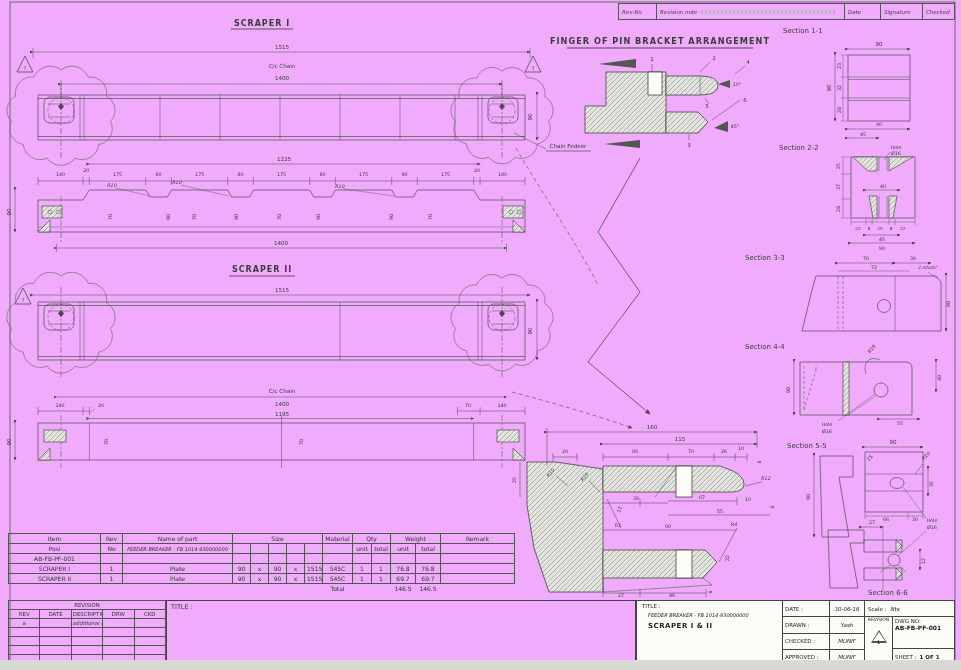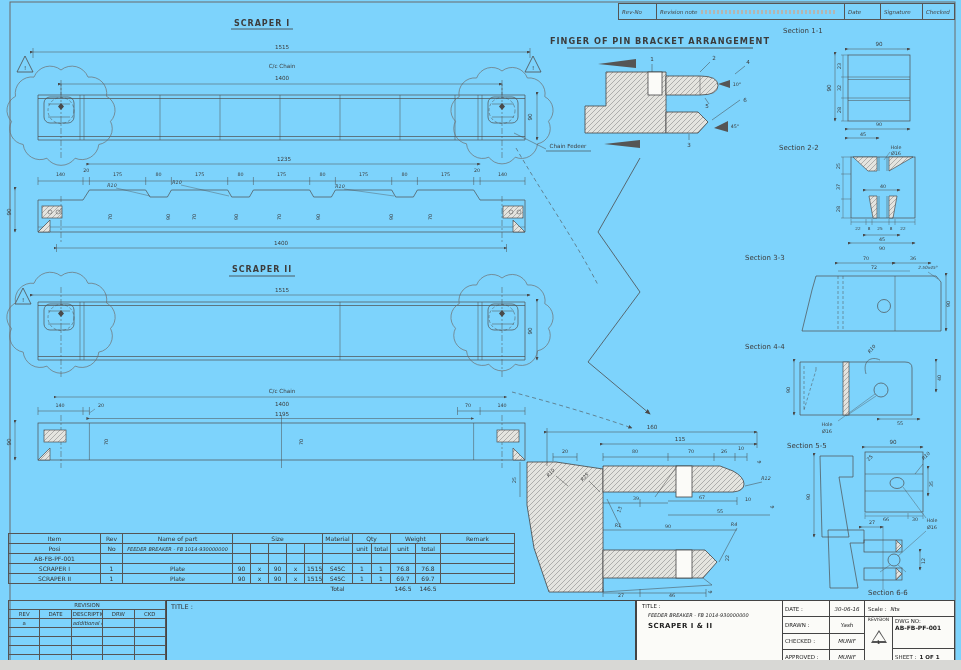--- a/index.html
+++ b/index.html
@@ -1,16 +1,16 @@
 <!DOCTYPE html>
 <html><head>
 <meta charset="utf-8">
 <style>
   html,body{margin:0;padding:0;background:#d8d8d5;font-family:"DejaVu Sans",sans-serif;}
-  .sheet{position:relative;width:961px;height:660px;background:#7dd3fc;overflow:hidden;}
+  .sheet{position:relative;width:961px;height:660px;background:#f0abfc;overflow:hidden;}
   svg{position:absolute;left:0;top:0;}
   svg text{fill:#3c3c3c;font-family:"DejaVu Sans",sans-serif;}
   .d{font-size:5.6px;text-anchor:middle;}
   .d5{font-size:4.8px;text-anchor:middle;}
   .t8{font-size:8px;font-weight:bold;letter-spacing:1px;text-anchor:middle;}
   .t7{font-size:7px;}
   .it{font-style:italic;}
   .ov{position:absolute;box-sizing:border-box;color:#333;}
   .ov *{box-sizing:border-box;}
   

